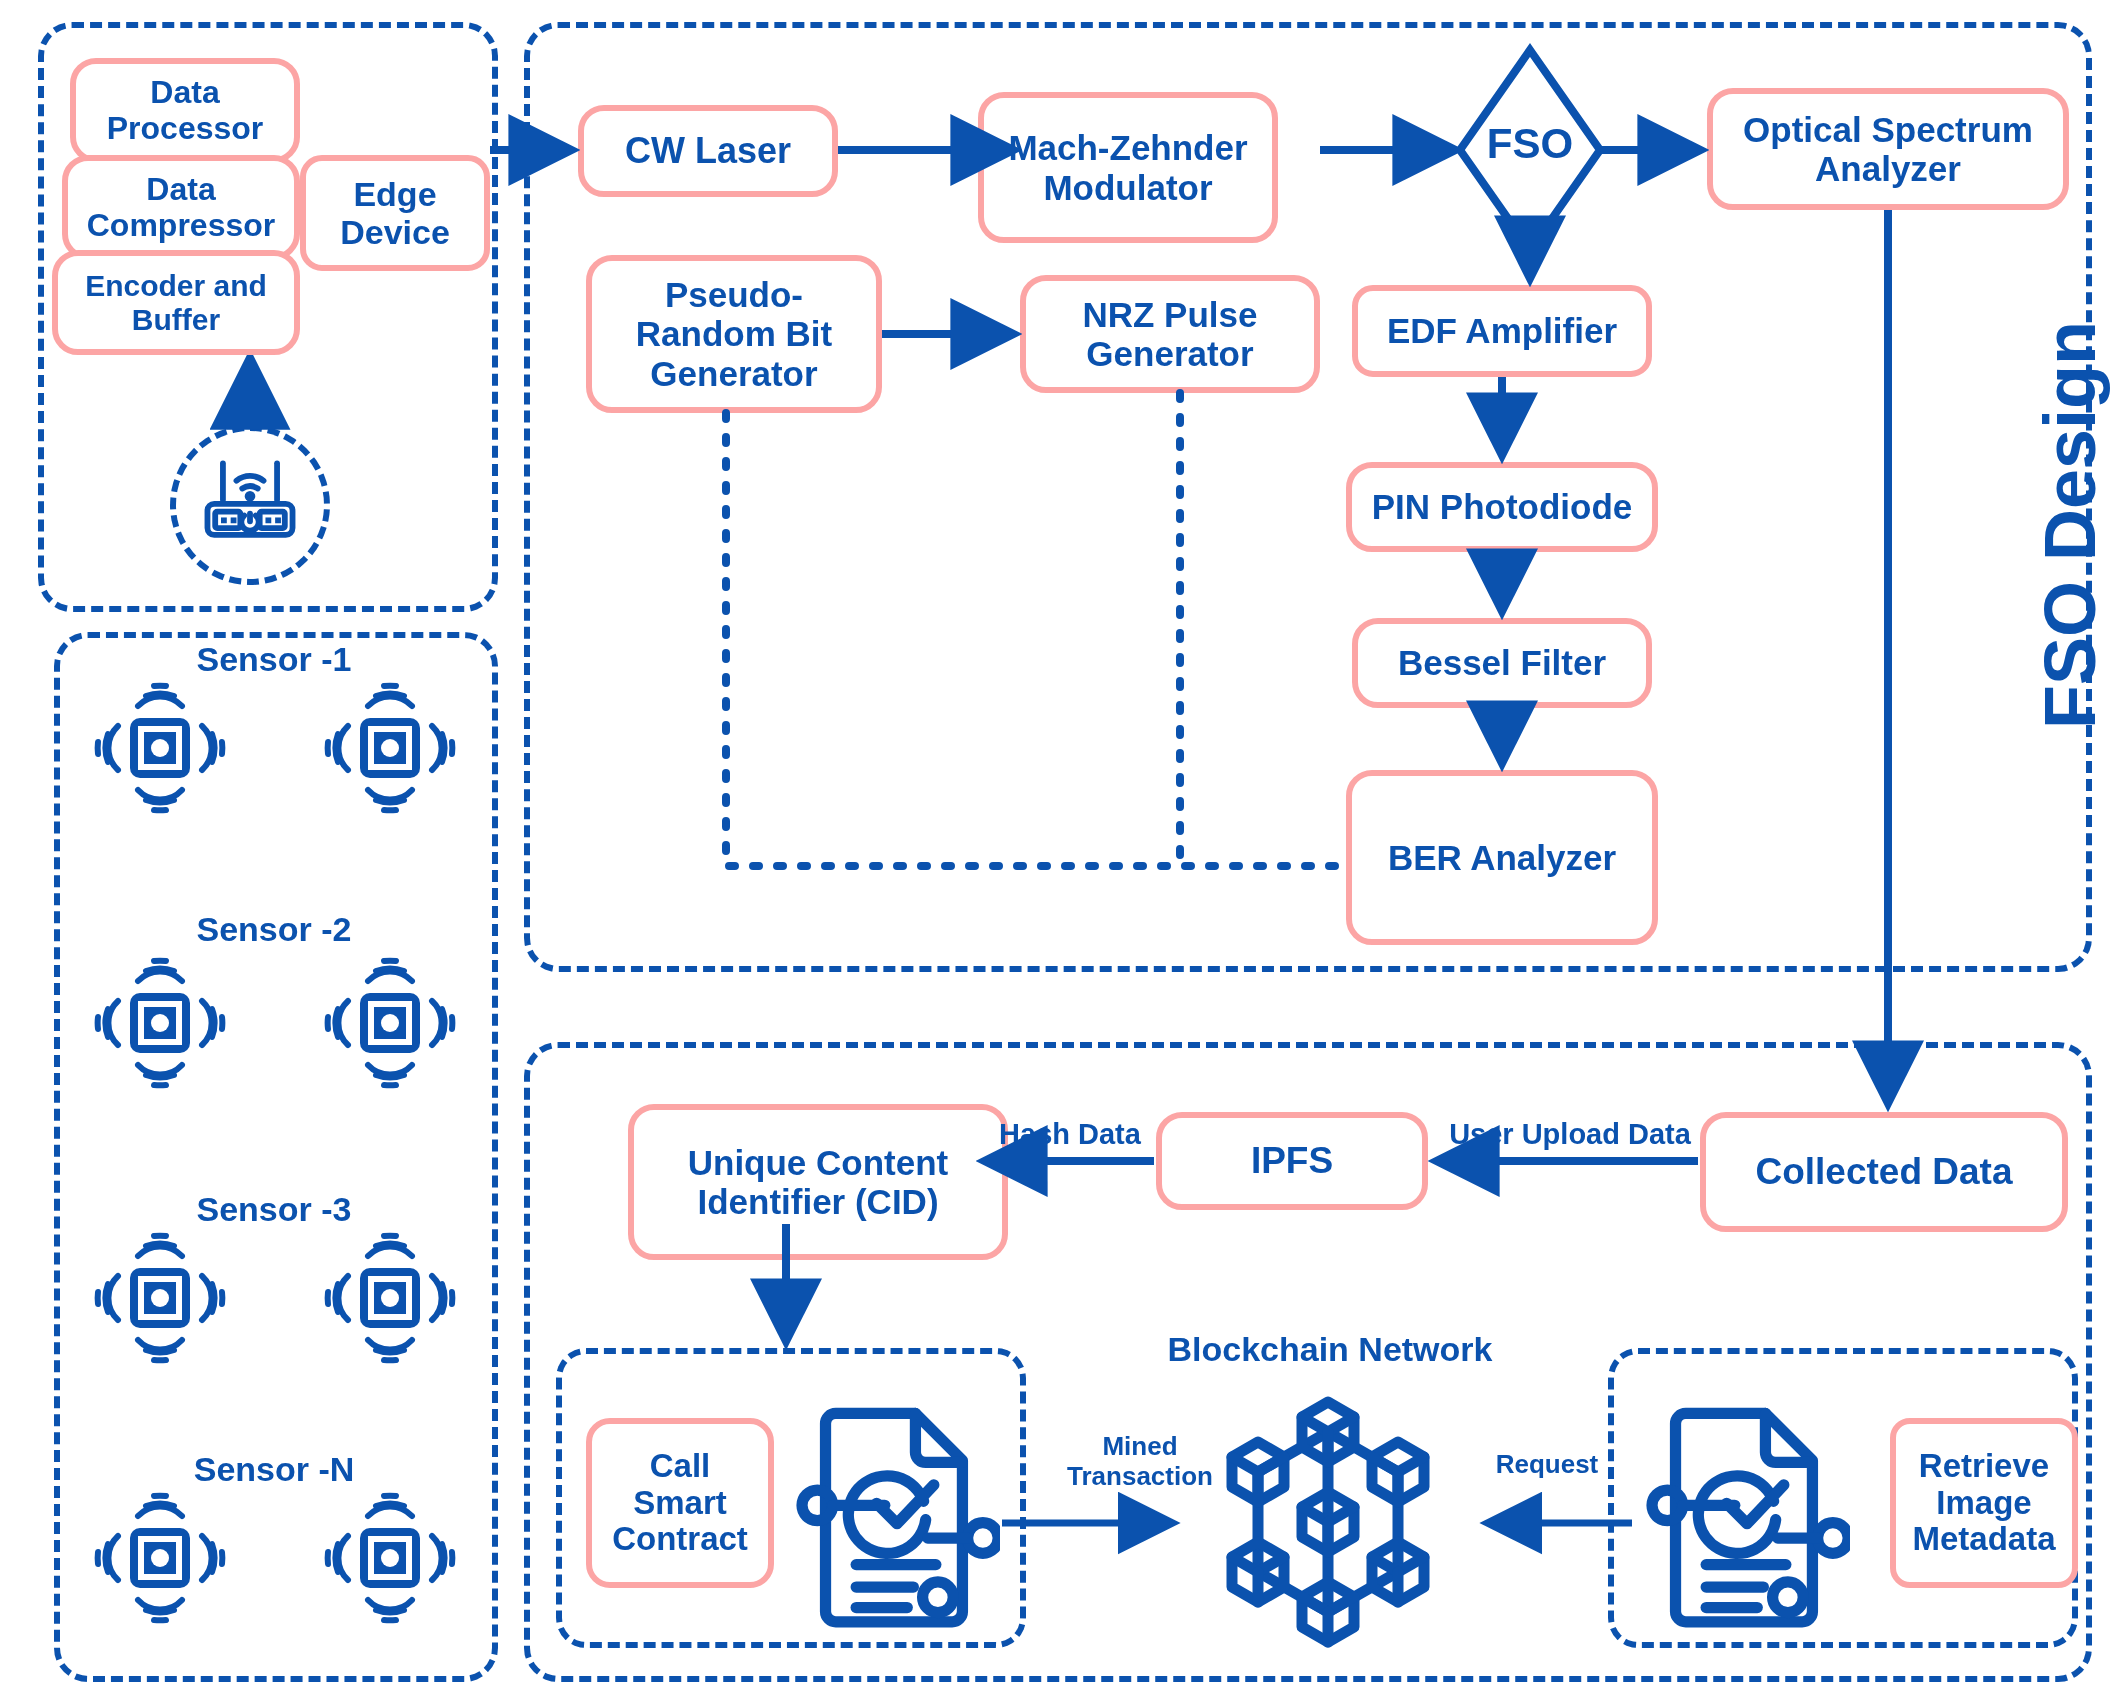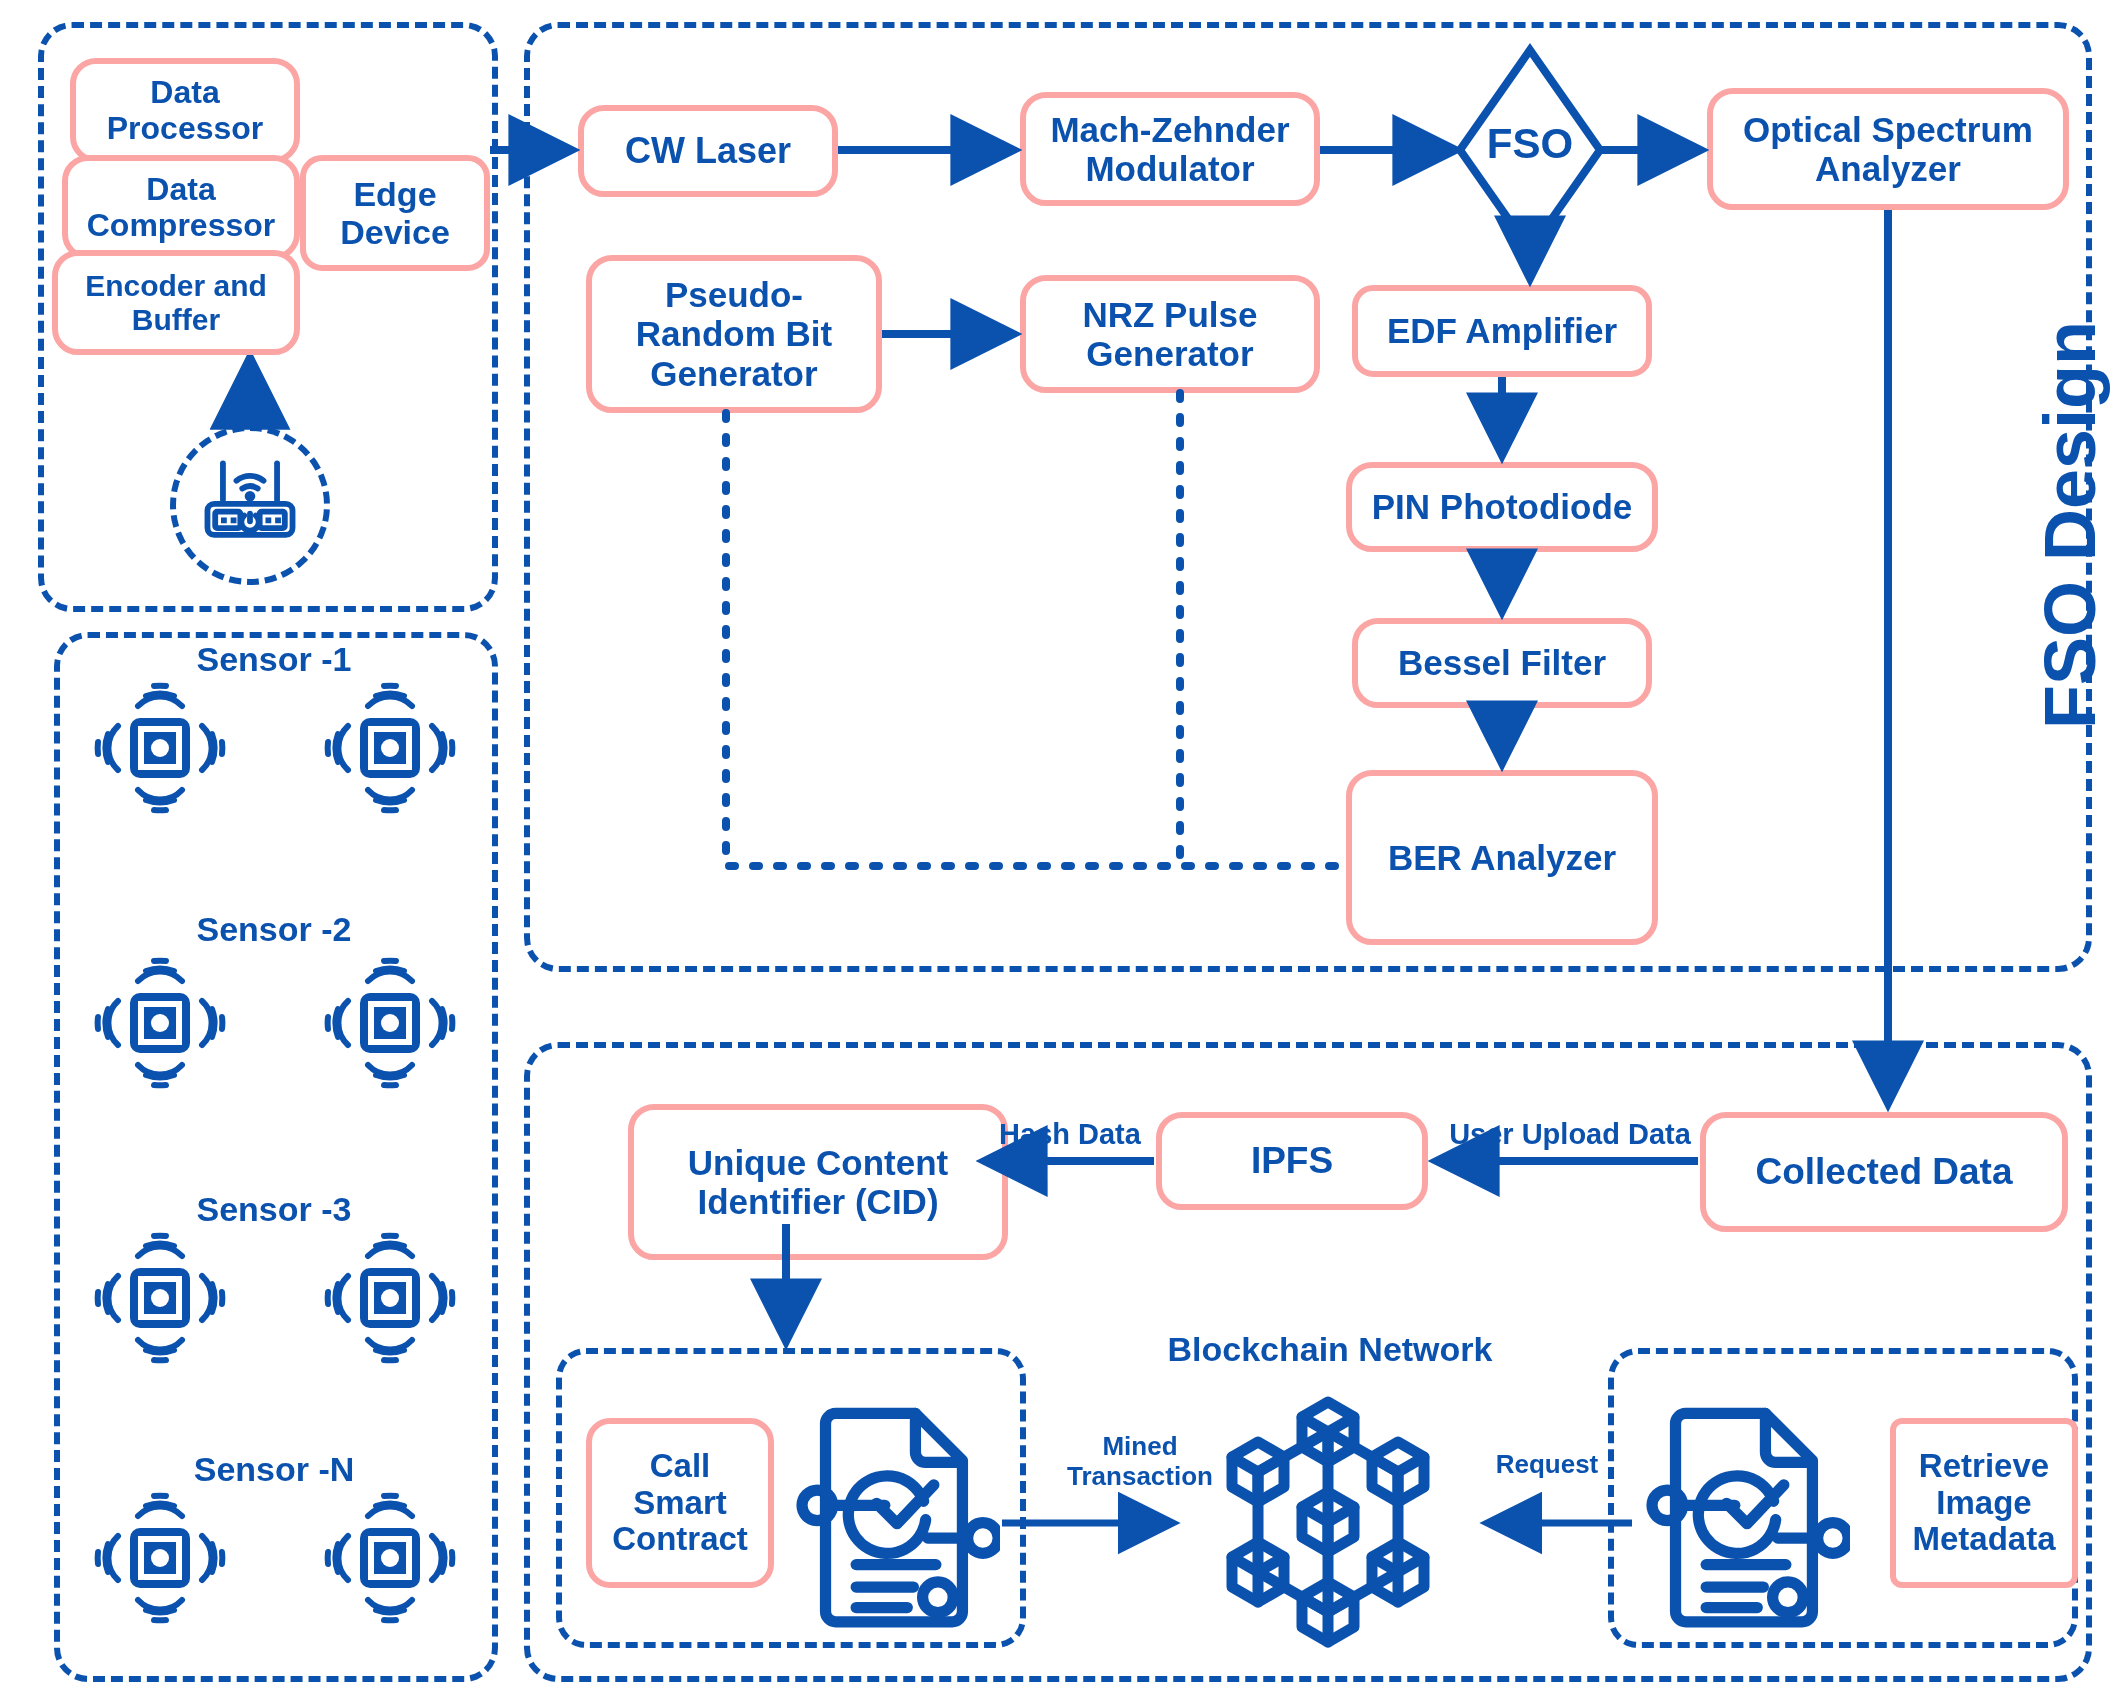--- a/index.html
+++ b/index.html
@@ -98,21 +98,21 @@
     <use href="#sensor-glyph" x="390" y="1023"></use>
     <use href="#sensor-glyph" x="160" y="1298"></use>
     <use href="#sensor-glyph" x="390" y="1298"></use>
     <use href="#sensor-glyph" x="160" y="1558"></use>
     <use href="#sensor-glyph" x="390" y="1558"></use>
   </svg>
 
   <div class="node" style="left:578px;top:105px;width:260px;height:92px;font-size:36px;">
     <span style="white-space:pre-line;">CW Laser</span>
   </div>
-  <div class="node" style="left:1020px;top:92px;width:300px;height:114px;font-size:35px;">
+  <div class="node" style="left:978px;top:92px;width:300px;height:151px;font-size:35px;">
     <span style="white-space:pre-line;">Mach-Zehnder
 Modulator</span>
   </div>
 
   <div class="lbl" style="left:1420px;top:120px;width:220px;font-size:42px;z-index:3;">FSO</div>
 
   <div class="node" style="left:1707px;top:88px;width:362px;height:122px;font-size:35px;">
     <span style="white-space:pre-line;">Optical Spectrum
 Analyzer</span>
   </div>
@@ -158,21 +158,21 @@
   <div class="lbl" style="left:985px;top:1118px;width:170px;font-size:29px;">Hash Data</div>
   <div class="lbl" style="left:1434px;top:1118px;width:272px;font-size:29px;">User Upload Data</div>
 
   <div class="lbl" style="left:1120px;top:1330px;width:420px;font-size:34px;">Blockchain Network</div>
 
   <div class="node" style="left:586px;top:1418px;width:188px;height:170px;font-size:33px;border-radius:24px;">
     <span style="white-space:pre-line;">Call
 Smart
 Contract</span>
   </div>
-  <div class="node" style="left:1890px;top:1418px;width:188px;height:170px;font-size:33px;border-radius:12px;">
+  <div class="node" style="left:1890px;top:1418px;width:188px;height:170px;font-size:33px;border-radius:20px;">
     <span style="white-space:pre-line;">Retrieve
 Image
 Metadata</span>
   </div>
 
   <div class="lbl" style="left:1040px;top:1432px;width:200px;font-size:26px;white-space:pre-line;">Mined
 Transaction</div>
   <div class="lbl" style="left:1462px;top:1450px;width:170px;font-size:26px;">Request</div>
 
   <svg class="icon" viewBox="0 0 200 230" style="left:790px;top:1395px;width:210px;height:235px;">

